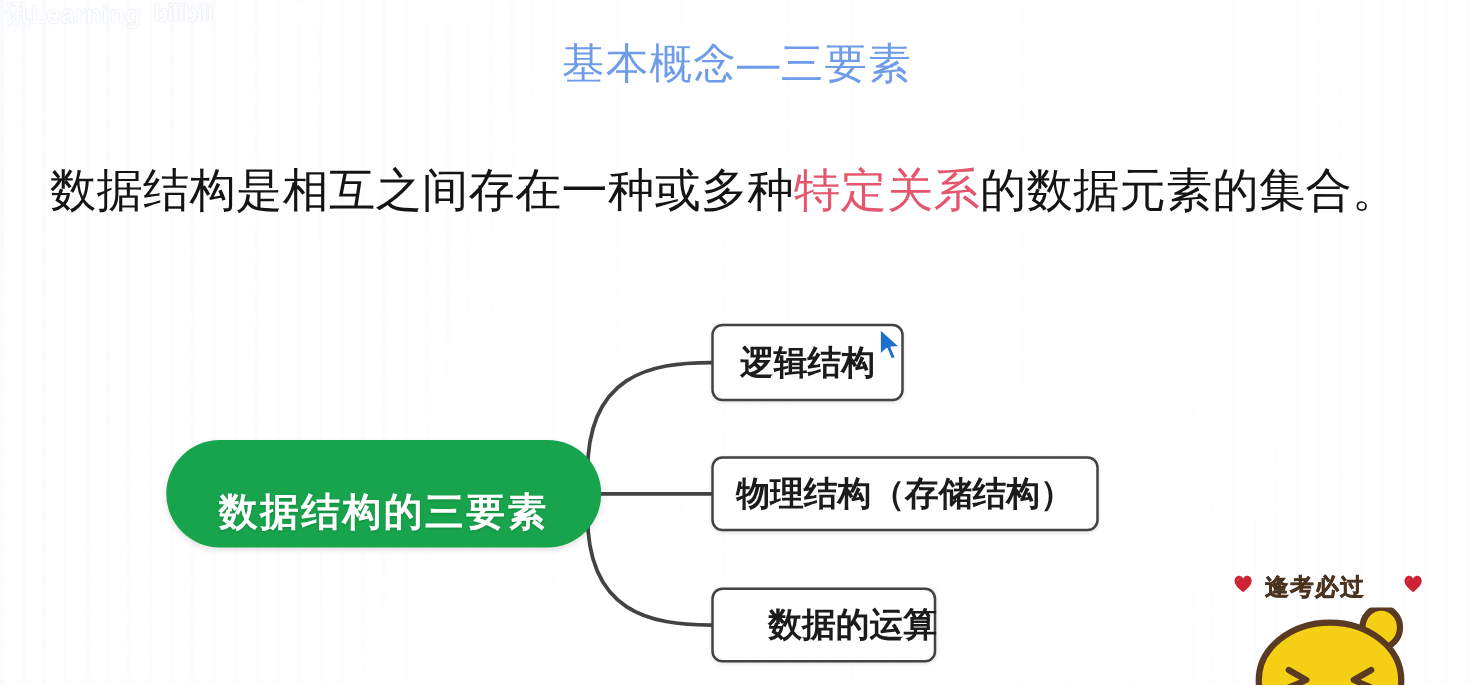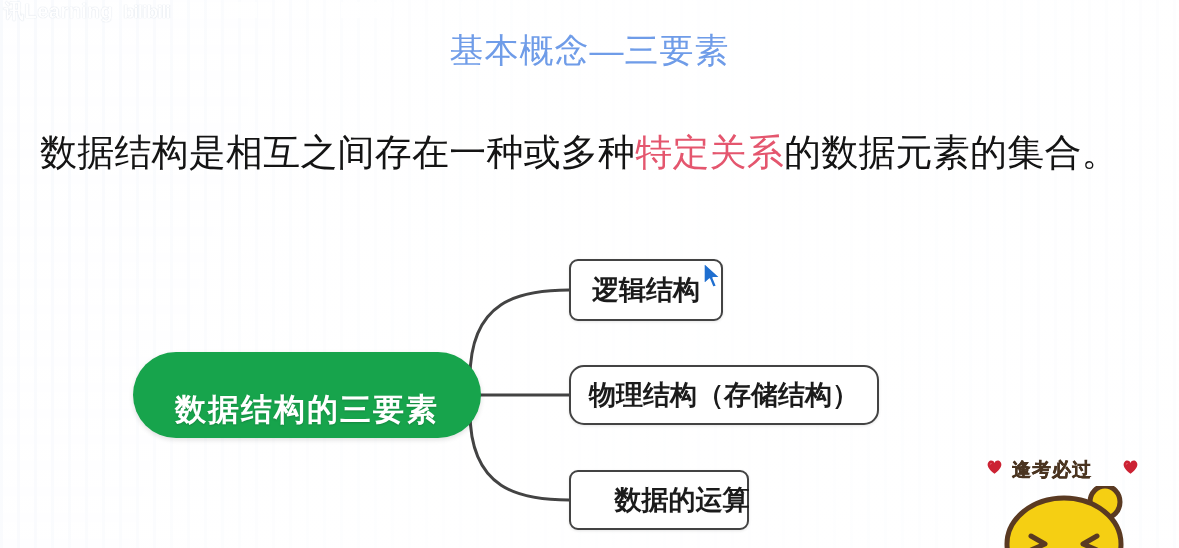--- a/index.html
+++ b/index.html
@@ -114,21 +114,21 @@
     background:#ffffff;
     border:2.6px solid #434343;
     border-radius:9px;
     display:flex; align-items:center; justify-content:center;
     font-size:27px; font-weight:700;
     color:#1b1b1b;
     white-space:nowrap;
     box-shadow:0 1px 3px rgba(0,0,0,0.10);
   }
   #branch-0 { left:569px; top:259px; width:154px; height:62px; }
-  #branch-1 { left:569px; top:365px; width:310px; height:60px;border-radius:15px; }
+  #branch-1 { left:569px; top:365px; width:310px; height:60px; }
   #branch-2 { left:569px; top:470px; width:180px; height:60px;padding-left:46px; }
 
   
   #cursor {
     position:absolute; left:702px; top:262px;
     width:22px; height:30px;
     pointer-events:none;
   }
 
   

